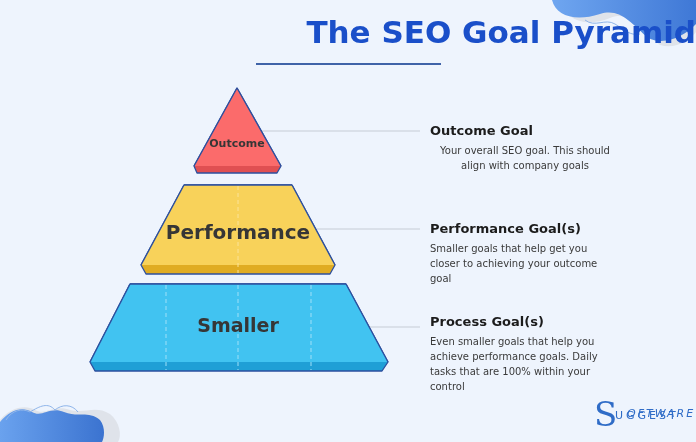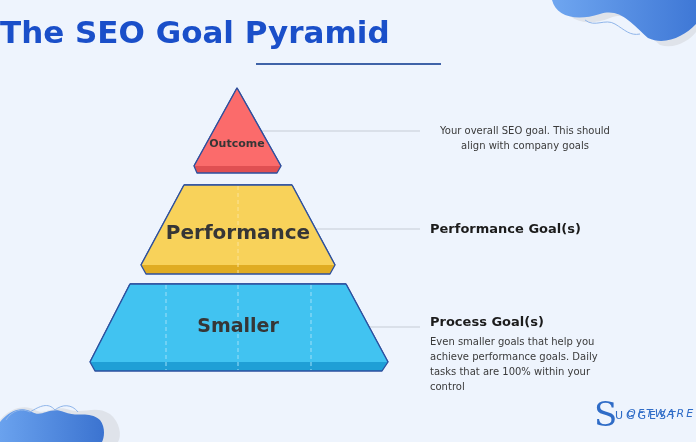--- a/index.html
+++ b/index.html
@@ -5,21 +5,21 @@
     html, body { margin: 0; padding: 0; }
     body {
       width: 696px; height: 442px; overflow: hidden;
       background: #eef4fd;
       position: relative;
       font-family: "DejaVu Sans", sans-serif;
     }
     .deco { position: absolute; left: 0; top: 0; }
     .title {
       position: absolute; left: 0; width: 696px; top: 14px;
-      text-align: left; font-weight: bold; font-size: 31px;
+      text-align: right; font-weight: bold; font-size: 31px;
       color: #1a4fc9; letter-spacing: 0px;
     }
     .title-underline {
       position: absolute; left: 256px; top: 63px; width: 185px; height: 2px;
       background: #3f63a8;
     }
     .pyramid { position: absolute; left: 0; top: 0; }
     .tier-label {
       position: absolute; font-weight: bold; color: #363636; text-align: center;
     }
@@ -111,24 +111,26 @@
     <line x1="238" y1="285" x2="238" y2="370" stroke="#9fe0f8" stroke-width="1" stroke-dasharray="4,3"></line>
     <line x1="311" y1="285" x2="311" y2="370" stroke="#9fe0f8" stroke-width="1" stroke-dasharray="4,3"></line>
   </g>
 </svg>
 
 <div class="tier-label" style="left:197px; top:137px; width:80px; font-size:11px;">Outcome</div>
 <div class="tier-label" style="left:158px; top:220px; width:160px; font-size:20px;">Performance</div>
 <div class="tier-label" style="left:158px; top:314px; width:160px; font-size:19px;">Smaller</div>
 
 <div class="goal" style="top:123px;">
+  <div class="goal-title">Outcome Goal</div>
   <div class="goal-desc" style="width:190px;text-align:center;">Your overall SEO goal. This should align with company goals</div>
 </div>
 <div class="goal" style="top:221px;">
   <div class="goal-title">Performance Goal(s)</div>
+  <div class="goal-desc" style="width:185px;">Smaller goals that help get you closer to achieving your outcome goal</div>
 </div>
 <div class="goal" style="top:314px;">
   <div class="goal-title">Process Goal(s)</div>
   <div class="goal-desc" style="width:180px;">Even smaller goals that help you achieve performance goals. Daily tasks that are 100% within your control</div>
 </div>
 
 <div class="brand">
   <span class="brand-s">S</span>
   <span class="brand-top"><span>OFTWARE</span><span class="brand-reg">®</span></span>
   <span class="brand-bot">UGGEST</span>

